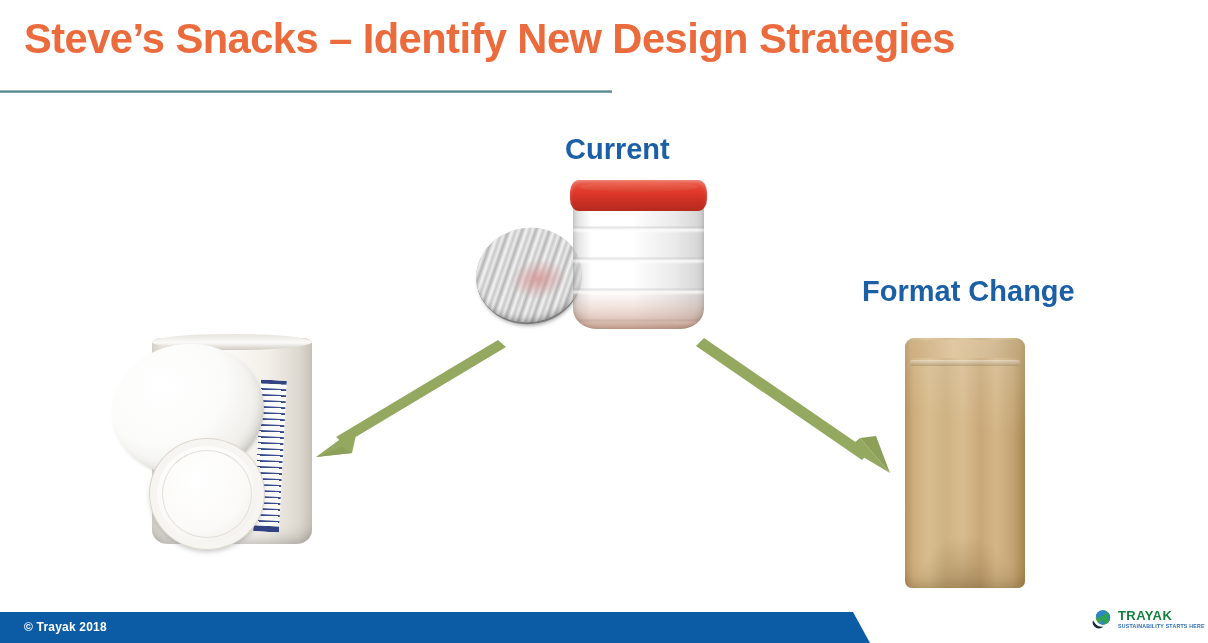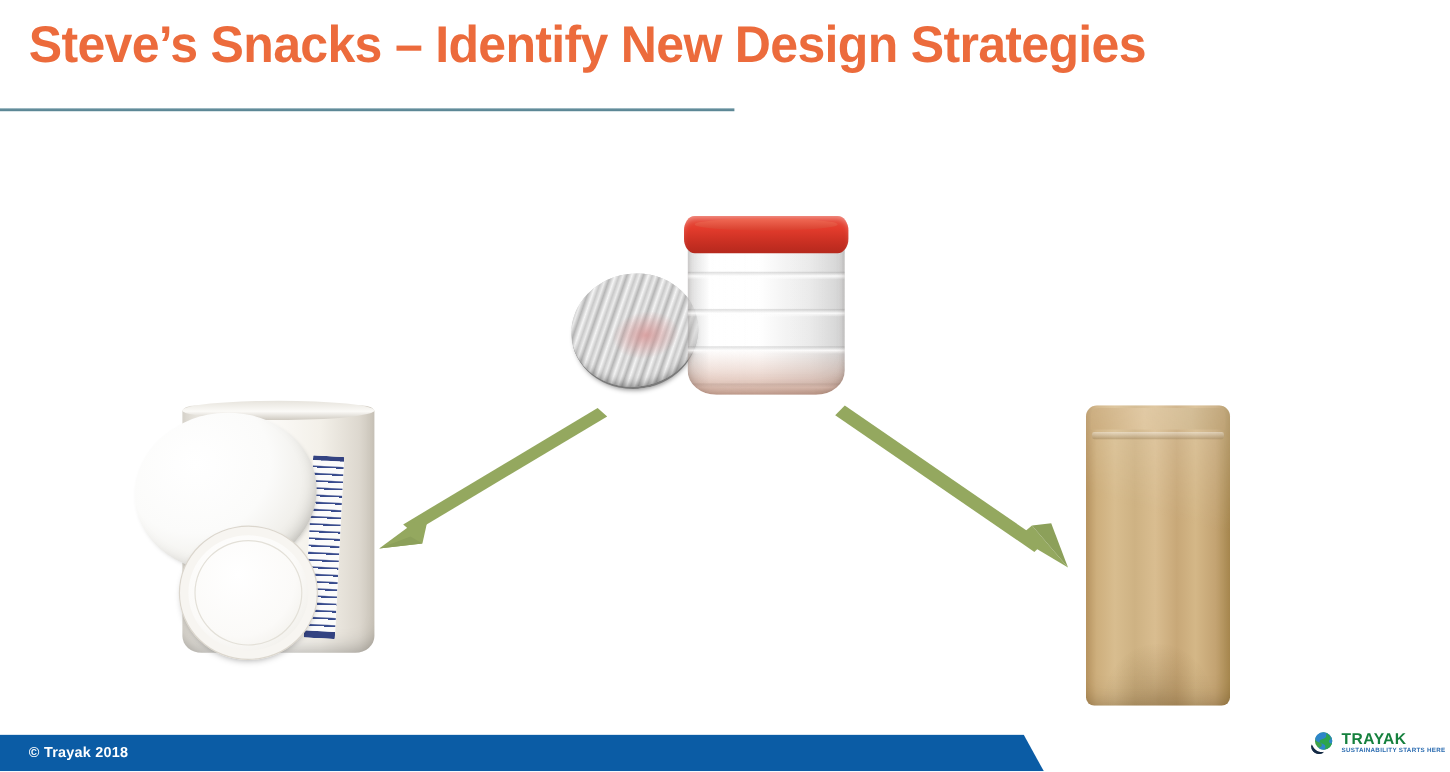--- a/index.html
+++ b/index.html
@@ -261,20 +261,22 @@
   }
 </style>
 </head>
 <body>
 
 <div id="slide">
 
   <div id="slide-title">Steve’s Snacks – Identify New Design Strategies</div>
   <div id="title-rule"></div>
 
+  <div id="label-current" class="cap-label">Current</div>
+  <div id="label-format" class="cap-label">Format Change</div>
 
   <div id="product-current" class="product">
     <div class="foil-disc"></div>
     <div class="jar">
       <div class="jar-body"></div>
       <div class="jar-lid"></div>
     </div>
   </div>
 
   <svg id="arrow-left" class="arrow-svg" width="230" height="150" viewBox="0 0 230 150">

